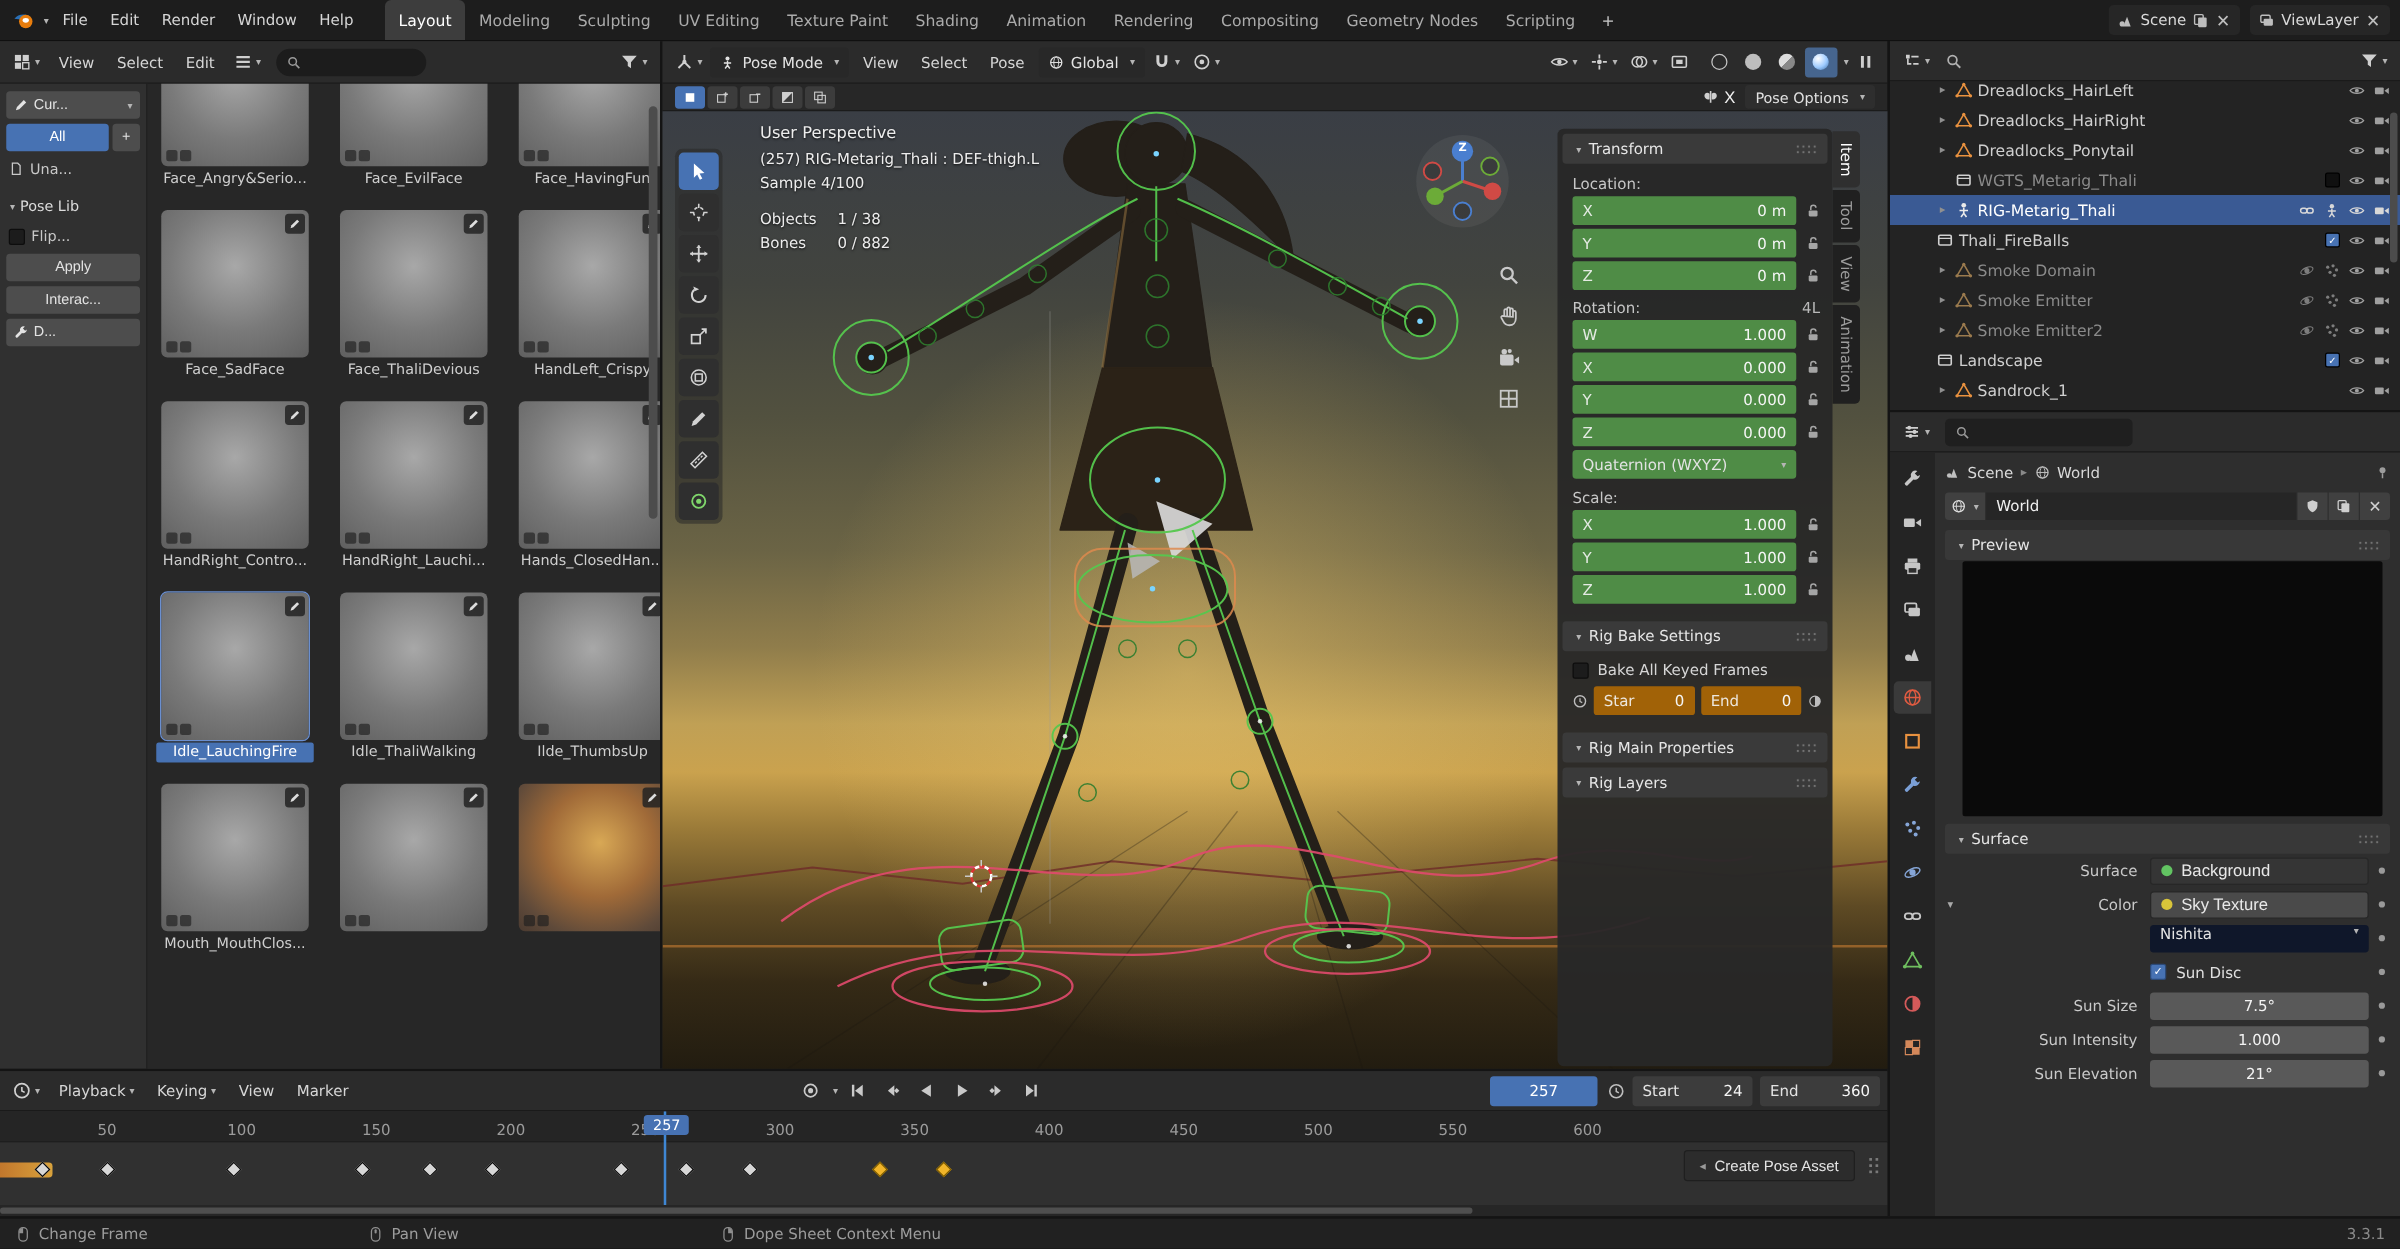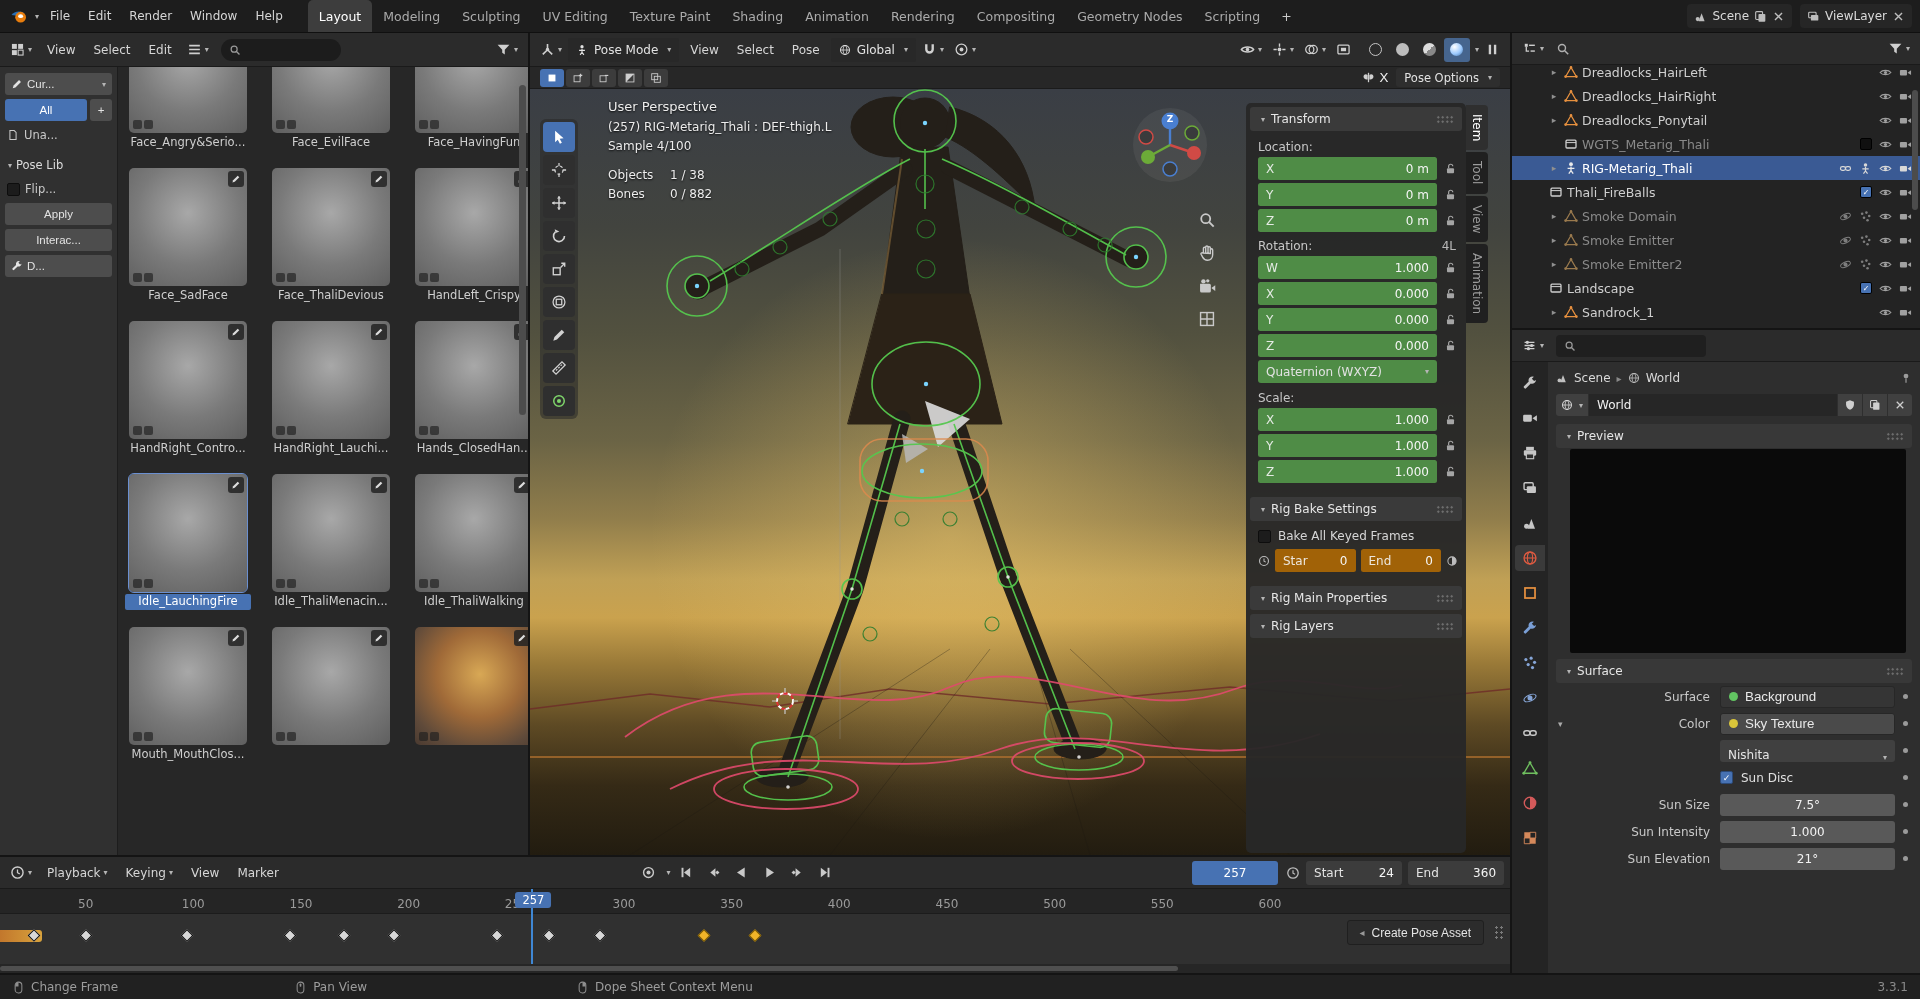--- a/index.html
+++ b/index.html
@@ -164,21 +164,21 @@
 .prow{display:flex;align-items:center;height:27px;position:relative;padding-left:16px}
 .exp{position:absolute;left:2px;top:50%;transform:translateY(-50%);color:#aaa;font-size:9px}
 .plbl{width:148px;text-align:right;padding-right:10px;color:#c9c9c9;flex:none;white-space:nowrap;overflow:hidden}
 .pval{flex:1;display:flex;align-items:center;gap:8px;min-width:0}
 .adot{width:5px;height:5px;border-radius:50%;background:#9a9a9a;margin:0 4px 0 8px;flex:none}
 .valbtn{flex:1;height:22px;display:flex;align-items:center;gap:7px;background:#353535;border:1px solid #272727;border-radius:3px;padding:0 8px;color:#e8e8e8;min-width:0;white-space:nowrap}
 .valbtn.lit{background:#4a4a4a}
 .dot{width:9px;height:9px;border-radius:50%;flex:none}
 .dot.green{background:#62c462}
 .dot.yellow{background:#d9c53a}
-.ddwide{flex:1;height:22px;background:#404040;border-radius:3px;display:flex;align-items:flex-end;padding:0 8px;color:#e4e4e4}
+.ddwide{flex:1;height:22px;background:#0f172a;border-radius:3px;display:flex;align-items:flex-start;padding:0 8px;color:#e4e4e4}
 .ddwide .chev{margin-left:auto}
 .numf{flex:1;height:22px;background:#595959;border-radius:3px;display:flex;align-items:center;justify-content:center;color:#f2f2f2}
 .cblbl{color:#e0e0e0}
 
 #timeline{height:118px;border-top:2px solid #141414;display:flex;flex-direction:column;background:#2e2e2e;flex:none}
 .transport{display:flex;align-items:center;gap:2px;margin:0 8px}
 .tbtn{width:26px;height:24px;display:flex;align-items:center;justify-content:center;background:transparent;border:none;color:#c9c9c9}
 .tbtn svg{width:15px;height:15px}
 .framefield{width:86px;height:24px;background:var(--blue);border-radius:3px;display:flex;align-items:center;justify-content:center;color:#fff;margin:0 6px}
 .nfield.se{width:96px;flex:none;background:#3c3c3c;height:24px;margin-left:4px;border-radius:3px}
@@ -501,35 +501,35 @@
       <span class="badge">
                         <svg viewBox="0 0 14 14">
                           <path d="M2 12l1-3.2 6.4-6.4 2.2 2.2-6.4 6.4z" fill="currentColor"></path>
                         </svg>
                       </span>
       <span class="dblk">
                         <i></i>
                         <i></i>
                       </span>
     </div>
-    <div class="albl">Idle_ThaliMenacin...</div>
+    <div class="albl">Idle_ThaliWalking</div>
   </div>
                   <div class="cell">
     <div class="thumb">
       <span class="badge">
                         <svg viewBox="0 0 14 14">
                           <path d="M2 12l1-3.2 6.4-6.4 2.2 2.2-6.4 6.4z" fill="currentColor"></path>
                         </svg>
                       </span>
       <span class="dblk">
                         <i></i>
                         <i></i>
                       </span>
     </div>
-    <div class="albl">Idle_ThaliWalking</div>
+    <div class="albl">Ilde_ThumbsUp</div>
   </div>
                   <div class="cell">
     <div class="thumb">
       <span class="badge">
                         <svg viewBox="0 0 14 14">
                           <path d="M2 12l1-3.2 6.4-6.4 2.2 2.2-6.4 6.4z" fill="currentColor"></path>
                         </svg>
                       </span>
       <span class="dblk">
                         <i></i>

